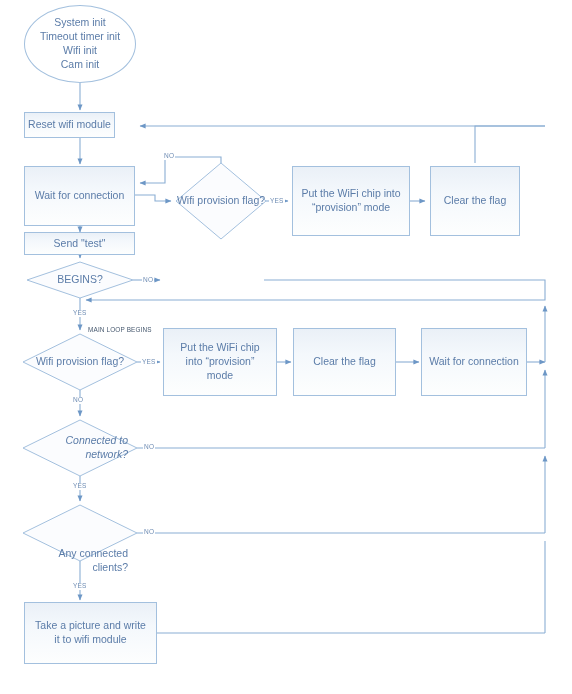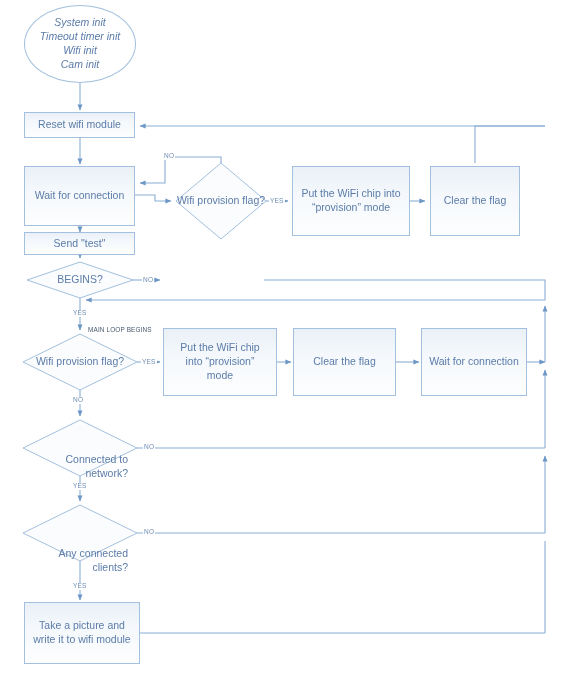--- a/index.html
+++ b/index.html
@@ -158,28 +158,28 @@
       <path d="M545,533 L545,456" marker-end="url(#arrow)"></path>
 
       <path d="M80,561 L80,600" marker-end="url(#arrow)"></path>
 
       <path d="M135,633 L545,633"></path>
       <path d="M545,633 L545,541"></path>
 
     </g>
   </svg>
 
-  <div class="node terminator" style="left:24px; top:5px; width:112px; height:78px;font-style:italic;">
+  <div class="node terminator" style="left:24px; top:5px; width:112px; height:78px;">
     <span style="white-space:pre-line;">System init
 Timeout timer init
 Wifi init
 Cam init</span>
   </div>
 
-  <div class="node process" style="left:24px; top:112px; width:111px; height:26px;">
+  <div class="node process" style="left:24px; top:112px; width:91px; height:26px;">
     <span>Reset wifi module</span>
   </div>
 
   <div class="node process" style="left:24px; top:166px; width:111px; height:60px;">
     <span>Wait for connection</span>
   </div>
 
   <div class="node decision" style="left:166px; top:183px; width:110px; height:36px;">
     <span class="dtext">Wifi provision flag?</span>
   </div>
@@ -210,29 +210,29 @@
   </div>
 
   <div class="node process" style="left:293px; top:328px; width:103px; height:68px;">
     <span>Clear the flag</span>
   </div>
 
   <div class="node process" style="left:421px; top:328px; width:106px; height:68px;">
     <span>Wait for connection</span>
   </div>
 
-  <div class="node decision" style="left:30px; top:451px; width:100px; height:32px;">
+  <div class="node decision" style="left:30px; top:432px; width:100px; height:32px;font-style:italic;">
     <span class="dtext">Connected to network?</span>
   </div>
 
   <div class="node decision" style="left:30px; top:517px; width:100px; height:32px;margin-top:28px;">
     <span class="dtext">Any connected clients?</span>
   </div>
 
-  <div class="node process" style="left:24px; top:602px; width:116px; height:62px; padding:0 6px;">
+  <div class="node process" style="left:24px; top:602px; width:133px; height:62px; padding:0 6px;">
     <span>Take a picture and write it to wifi module</span>
   </div>
 
   <div class="edge-label" style="left:163px; top:153px;">NO</div>
 
   <div class="edge-label" style="left:269px; top:198px;">YES</div>
 
   <div class="edge-label" style="left:142px; top:277px;">NO</div>
 
   <div class="edge-label" style="left:72px; top:310px;">YES</div>

